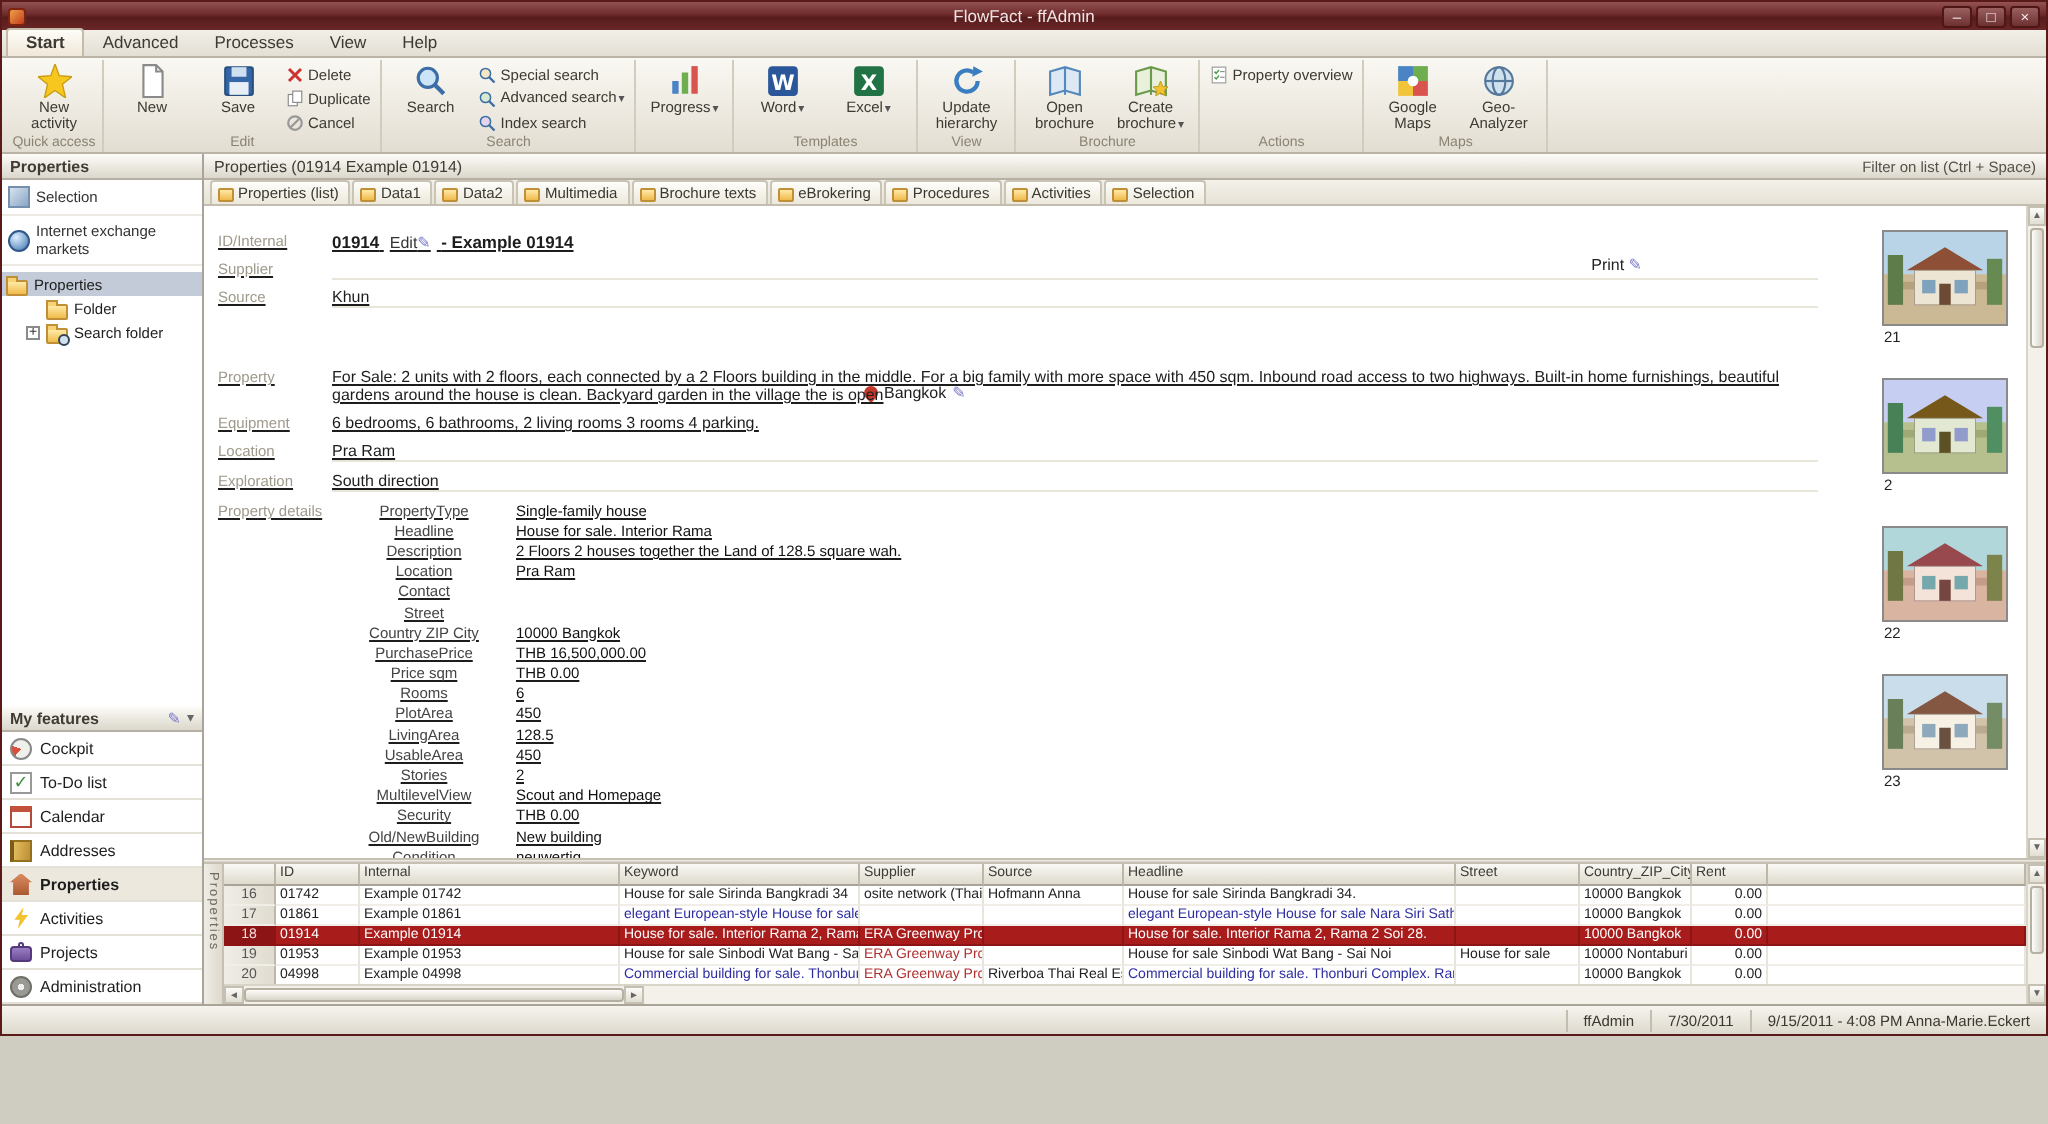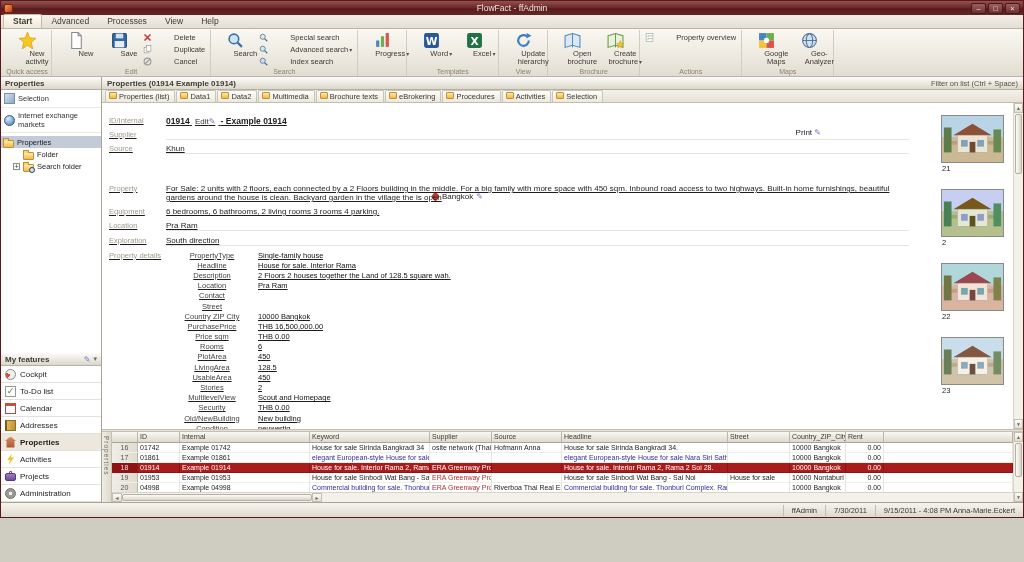--- a/index.html
+++ b/index.html
@@ -26,21 +26,21 @@
     border-radius:2px 2px 0 0; font-weight:bold; }
 
   
   .ribbon { position:absolute; top:28px; left:0; right:0; height:48px;
     background:linear-gradient(#faf8f3,#eae6dc 70%,#e2ddd1); border-bottom:1px solid #b9b4a6;
     display:flex; align-items:stretch; padding:1px 2px 0; }
   .rgroup { position:relative; display:flex; align-items:flex-start; gap:1px; padding:1px 3px 10px; border-right:1px solid #d2ccbf; }
   .rgroup-label { position:absolute; left:0; right:0; bottom:1px; text-align:center; font-size:7px; color:#8a8372; }
   .rbtn { display:flex; flex-direction:column; align-items:center; gap:1px; padding:1px 2px; border-radius:2px; }
   .rbtn.large { width:42px; min-height:34px; }
-  .rlabel { font-size:7.5px; line-height:1.05; text-align:center; color:#3c3a33;margin-left:20px; }
+  .rlabel { font-size:7.5px; line-height:1.05; text-align:center; color:#3c3a33; }
   .ricon { width:17px; height:17px; display:block; }
   .ricon svg { width:100%; height:100%; display:block; }
   .rcol { display:flex; flex-direction:column; gap:1px; padding-top:1px; }
   .rbtn.small { flex-direction:row; width:auto; min-height:0; height:11px; align-items:center; gap:2px; padding:0 2px; }
   .rbtn.small .ricon { width:9px; height:9px; }
   .rbtn.small .rlabel { text-align:left; }
   .drop::after { content:"▾"; font-size:6px; color:#555; margin-left:1px; }
   .pencil::after { content:"✎"; color:#7a7ac8; font-size:8px; }
 
   
@@ -81,25 +81,25 @@
   .properties-house-icon { background:linear-gradient(#d98c5f,#a9562f); clip-path:polygon(50% 0,100% 42%,86% 42%,86% 100%,14% 100%,14% 42%,0 42%); }
   .activities-icon { background:#f2c230; clip-path:polygon(62% 0,20% 58%,44% 58%,36% 100%,82% 36%,54% 36%); }
   .projects-icon { background:linear-gradient(#9a7ec2,#6d4f99); border:1px solid #55397c; border-radius:2px; margin-top:2px; height:8px; position:relative; }
   .projects-icon::before { content:""; position:absolute; top:-3px; left:3px; right:3px; height:2px; border:1px solid #55397c; border-bottom:none; border-radius:2px 2px 0 0; }
   .admin-icon { border-radius:50%; background:radial-gradient(circle,#f0f0f0 0 25%,#9a9a94 26% 100%); border:1px solid #6f6f68; }
 
   
   .main { flex:1; min-width:0; display:flex; flex-direction:column; background:#fff; }
   .main-header { height:13px; flex:none; background:linear-gradient(#fdfcf9,#dbd7cb); border-bottom:1px solid #b5b0a3;
     display:flex; align-items:center; padding:0 5px; }
-  .main-title { font-size:8px; font-weight:bold; color:#3f3c34; }
+  .main-title { font-size:8px; font-weight:normal; color:#3f3c34; }
   .filter-hint { margin-left:auto; font-size:7.5px; color:#55524a; }
   .tabs { height:13px; flex:none; background:linear-gradient(#f4f1ea,#e6e2d6); border-bottom:1px solid #c2bdae;
     display:flex; align-items:flex-end; padding:0 3px; gap:1px; }
-  .tab { display:flex; align-items:flex-start; gap:2px; font-size:7.5px; padding:1px 5px 1px 3px; height:12px; color:#3a382f;
+  .tab { display:flex; align-items:flex-end; gap:2px; font-size:7.5px; padding:1px 5px 1px 3px; height:12px; color:#3a382f;
     border:1px solid #c9c4b4; border-bottom:none; background:linear-gradient(#fefdfa,#ece8dc); border-radius:2px 2px 0 0; }
   .tab-icon { width:8px; height:7px; background:linear-gradient(#ffe9a6,#f0ba4a); border:1px solid #bf9038; border-radius:1px; flex:none; }
 
   
   .detail { flex:none; height:326px; position:relative; background:#fff; overflow:hidden; }
   .form { position:absolute; top:0; left:0; right:84px; bottom:0; padding-top:12px; overflow:hidden;text-decoration:underline; }
   .frow { position:relative; display:flex; align-items:flex-start; min-height:14px; padding-left:7px; }
   .flabel { width:57px; flex:none; font-size:7.5px; color:#a09a8c; padding-top:1px; }
   .fcontent { flex:1; margin-right:30px; font-size:8px; padding-top:1px; min-height:11px; }
   .fcontent.u { border-bottom:1px solid #e8e5db; }

